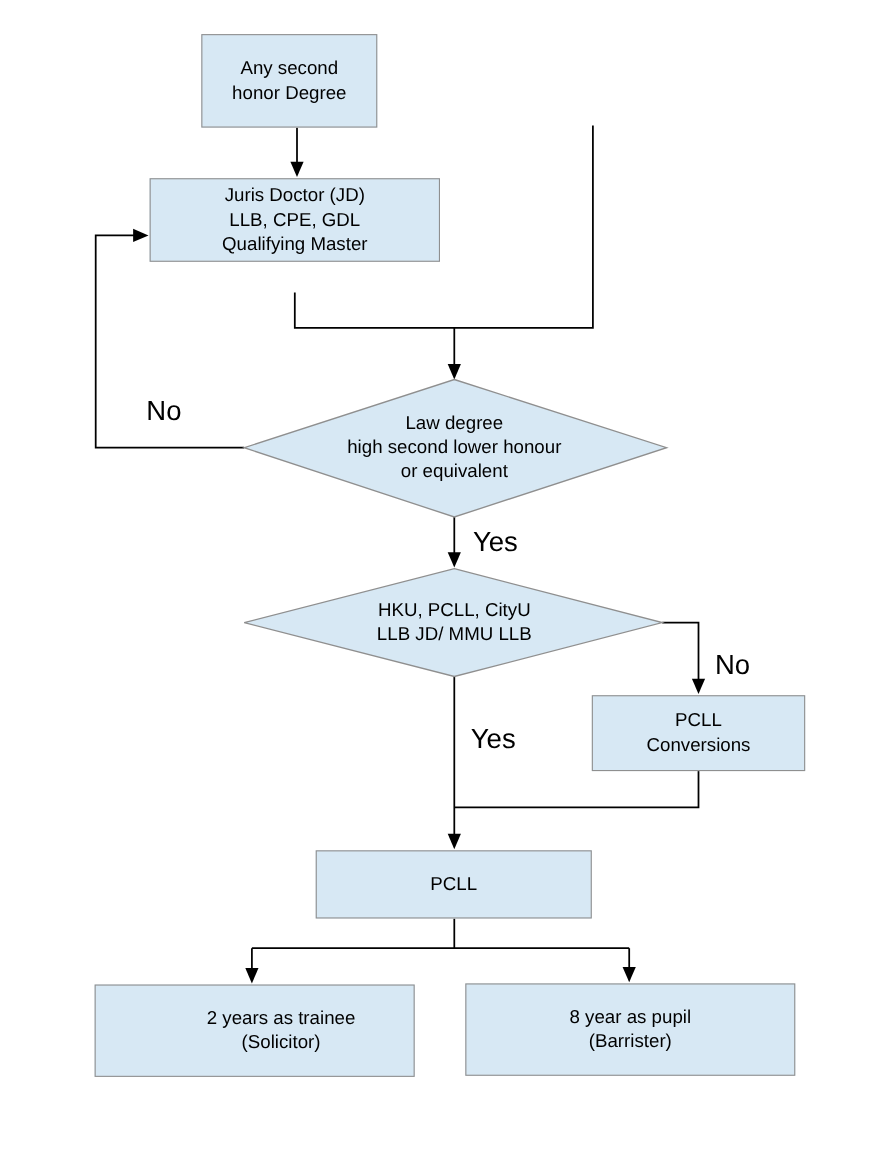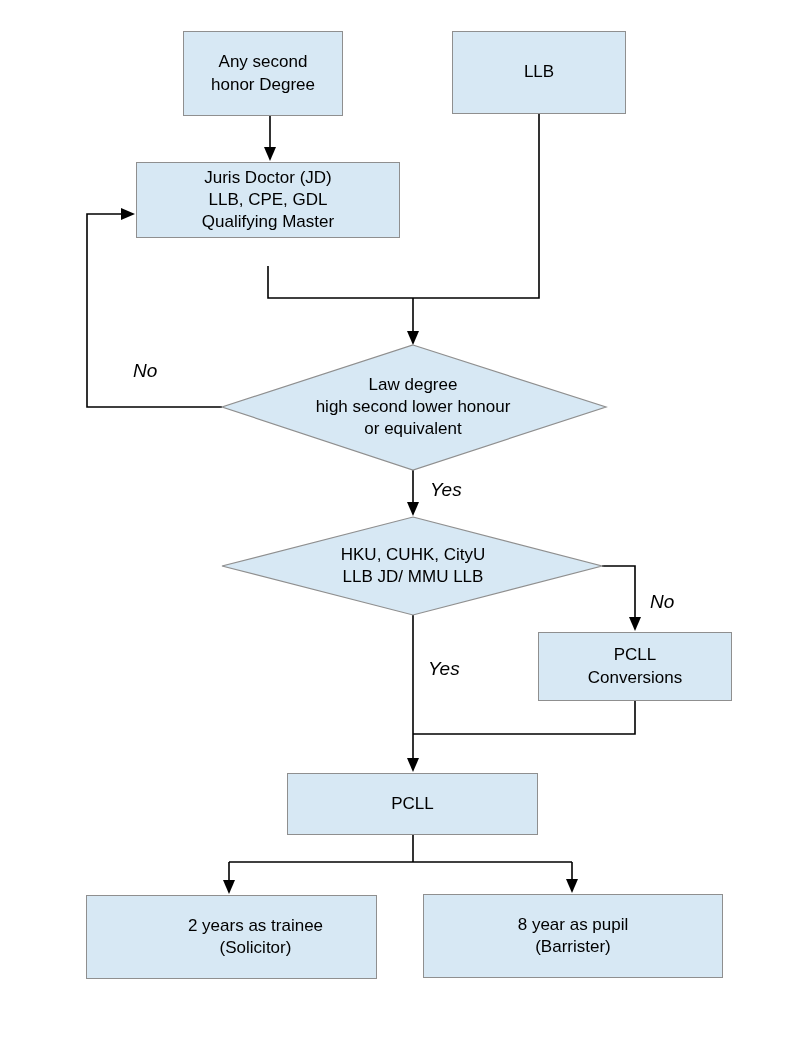--- a/index.html
+++ b/index.html
@@ -57,24 +57,23 @@
   .diamond-label {
     position: absolute;
     display: flex;
     align-items: center;
     justify-content: center;
     text-align: center;
     pointer-events: none;
   }
   .edge-label {
     position: absolute;
-    font-size: 19px;
+    font-size: 25px;
     color: var(--text);
     white-space: nowrap;
-    font-style: italic;
   }
 </style>
 </head>
 <body>
 
 <div id="canvas">
 
   <svg id="edge-layer" viewBox="0 0 794 1058" xmlns="http://www.w3.org/2000/svg">
 
     <polyline points="270,116 270,148"></polyline>
@@ -101,23 +100,20 @@
 
     <polygon class="diamond" points="413,345 606,407 413,470 222,407"></polygon>
     <polygon class="diamond" points="413,517 602,566 413,615 222,566"></polygon>
   </svg>
 
   <div class="node" style="left:183px; top:31px; width:160px; height:85px;">
     <span class="node-label">Any second
 honor Degree</span>
   </div>
 
-  <div class="node" style="left:452px; top:31px; width:174px; height:83px;">
-    <span class="node-label">LLB</span>
-  </div>
 
   <div class="node" style="left:136px; top:162px; width:264px; height:76px;">
     <span class="node-label">Juris Doctor (JD)
 LLB, CPE, GDL
 Qualifying Master</span>
   </div>
 
   <div class="node" style="left:538px; top:632px; width:194px; height:69px;">
     <span class="node-label">PCLL
 Conversions</span>
@@ -137,21 +133,21 @@
 (Barrister)</span>
   </div>
 
   <div class="diamond-label" style="left:242px; top:356px; width:342px; height:102px;justify-content:center;">
     <span class="diamond-label-text">Law degree
 high second lower honour
 or equivalent</span>
   </div>
 
   <div class="diamond-label" style="left:263px; top:521px; width:300px; height:90px;">
-    <span class="diamond-label-text">HKU, CUHK, CityU
+    <span class="diamond-label-text">HKU, PCLL, CityU
 LLB JD/ MMU LLB</span>
   </div>
 
   <span class="edge-label" style="left:133px; top:360px;">No</span>
 
   <span class="edge-label" style="left:430px; top:479px;">Yes</span>
 
   <span class="edge-label" style="left:650px; top:591px;">No</span>
 
   <span class="edge-label" style="left:428px; top:658px;">Yes</span>

